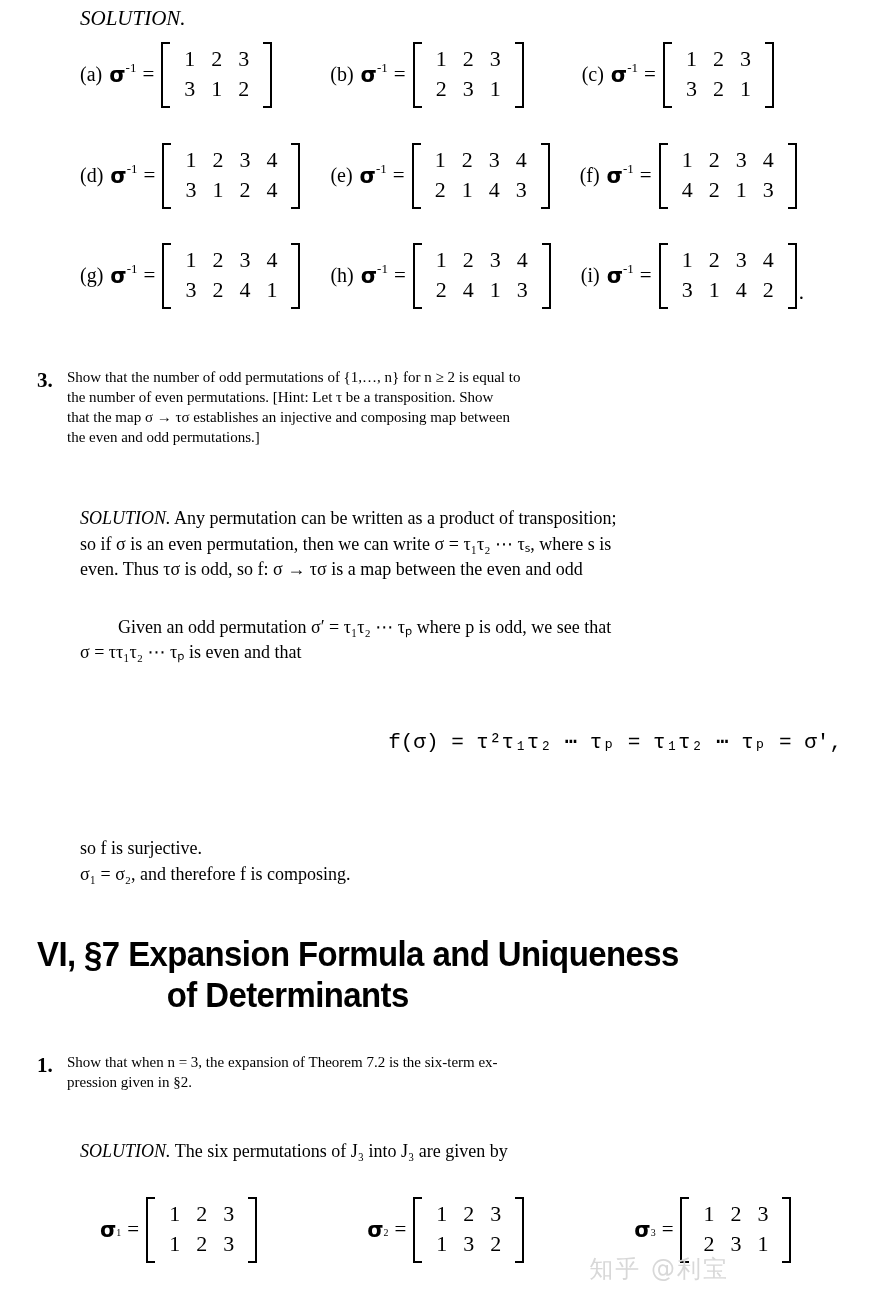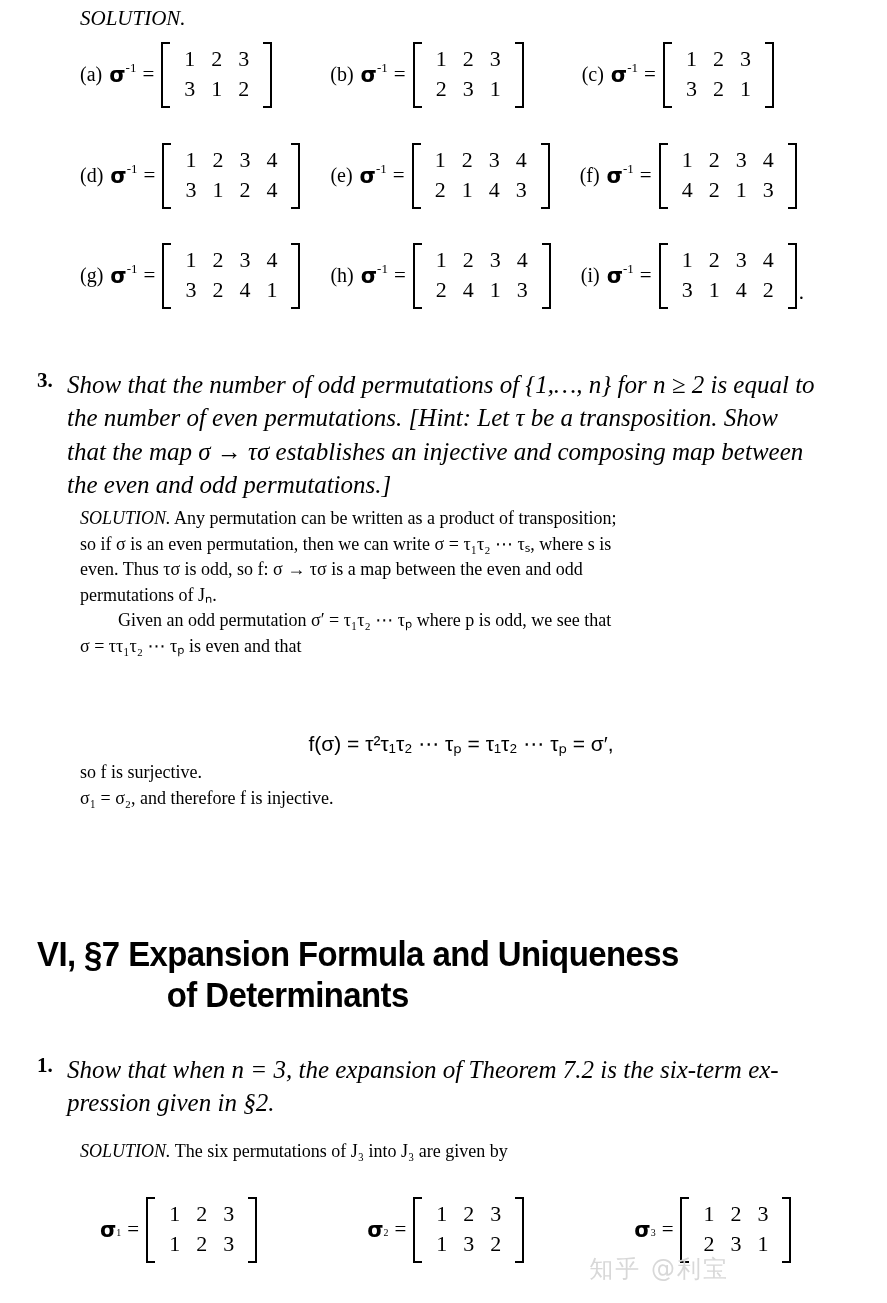--- a/index.html
+++ b/index.html
@@ -111,39 +111,38 @@
     align-items: flex-start;
   }
   .prob-num {
     font-weight: bold;
     font-size: 21px;
     font-family: "Liberation Serif", serif;
     width: 30px;
     flex: none;
   }
   .prob-body {
-    font-style: italic;
-    font-size: 25px;
+    font-size: 15px;
     line-height: 1.33;
     text-align: justify;
     font-family: "Liberation Serif", serif;
   }
 
   .para {
     font-size: 18px;
     line-height: 1.42;
     text-align: justify;
     font-family: "Liberation Serif", serif;
   }
-  .indent { text-indent: 38px; }
+  .indent { text-indent: 38px; margin-top: 32px; }
 
   .display-eq {
-    text-align: center;
+    text-align: right;
     font-size: 21px;
-    font-family: Liberation Sans, sans-serif;
+    font-family: Liberation Mono, monospace;
   }
 
   
   .sec-head {
     font-family: "Liberation Sans", sans-serif;
     font-weight: bold;
     font-size: 35px;
     line-height: 1.16;
     letter-spacing: -0.6px;
     transform: scaleX(0.94);
@@ -380,30 +379,29 @@
     </div>
   </div>
 
   <div class="abs para" style="left:80px; top:506px; width:762px;">
     <div>
       <span class="sol-label">SOLUTION.</span>
       <span>Any permutation can be written as a product of transposition;</span>
     </div>
     <div>so if  σ  is an even permutation, then we can write  σ = τ₁τ₂ ⋯ τₛ, where s is</div>
     <div>even.  Thus  τσ  is odd, so  f: σ → τσ  is a map between the even and odd</div>
-    <div>permutations of  Jₙ.</div>
     <div class="indent">Given an odd permutation  σ′ = τ₁τ₂ ⋯ τₚ   where p is odd, we see that</div>
     <div>σ = ττ₁τ₂ ⋯ τₚ is even and that</div>
   </div>
 
   <div class="abs display-eq" style="left:80px; top:729px; width:762px;">f(σ) = τ²τ₁τ₂ ⋯ τₚ = τ₁τ₂ ⋯ τₚ = σ′,</div>
 
-  <div class="abs para" style="left:80px; top:760px; width:762px;">
+  <div class="abs para" style="left:80px; top:836px; width:762px;">
     <div>so f is surjective.</div>
-    <div>σ₁ = σ₂, and therefore f is injective.</div>
+    <div>σ₁ = σ₂, and therefore f is composing.</div>
   </div>
 
   <div class="abs sec-head" style="left:37px; top:934px; width:840px;">
     <span>VI, §7  Expansion Formula and Uniqueness</span>
     <span class="line2">of Determinants</span>
   </div>
 
   <div class="abs problem" style="left:37px; top:1053px; width:805px;">
     <div class="prob-num">1.</div>
     <div class="prob-body" style="width:775px;">

